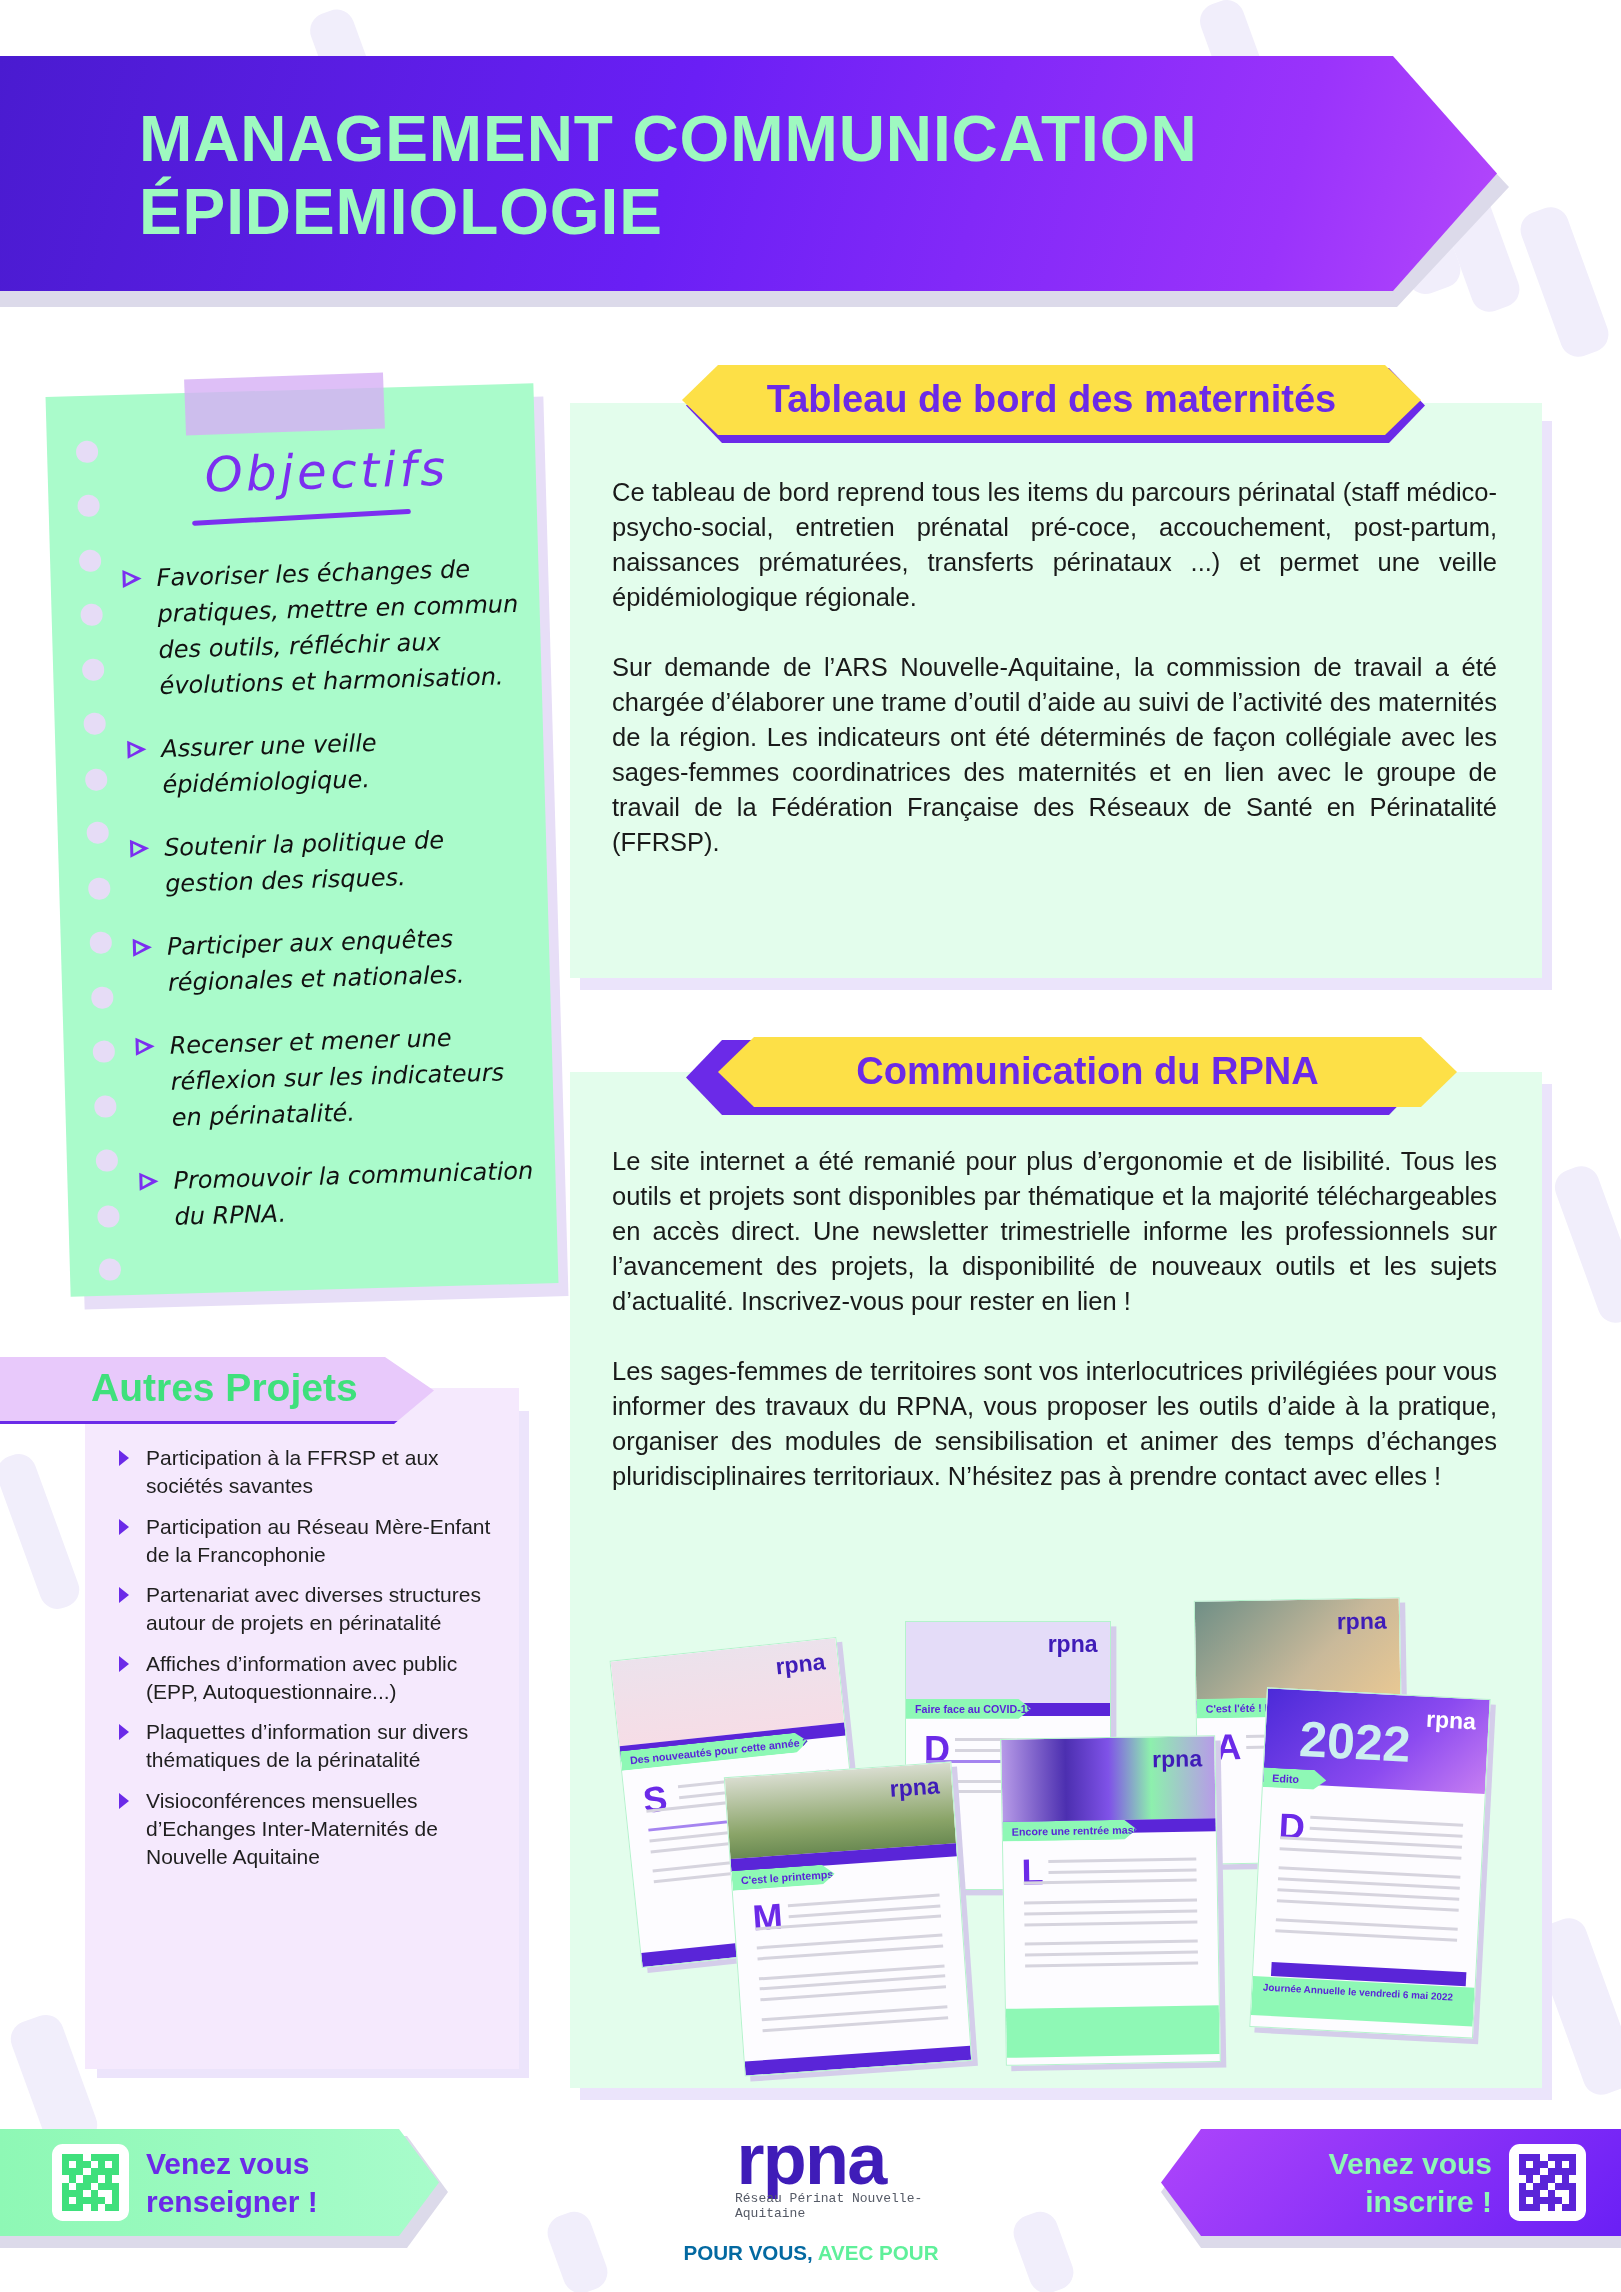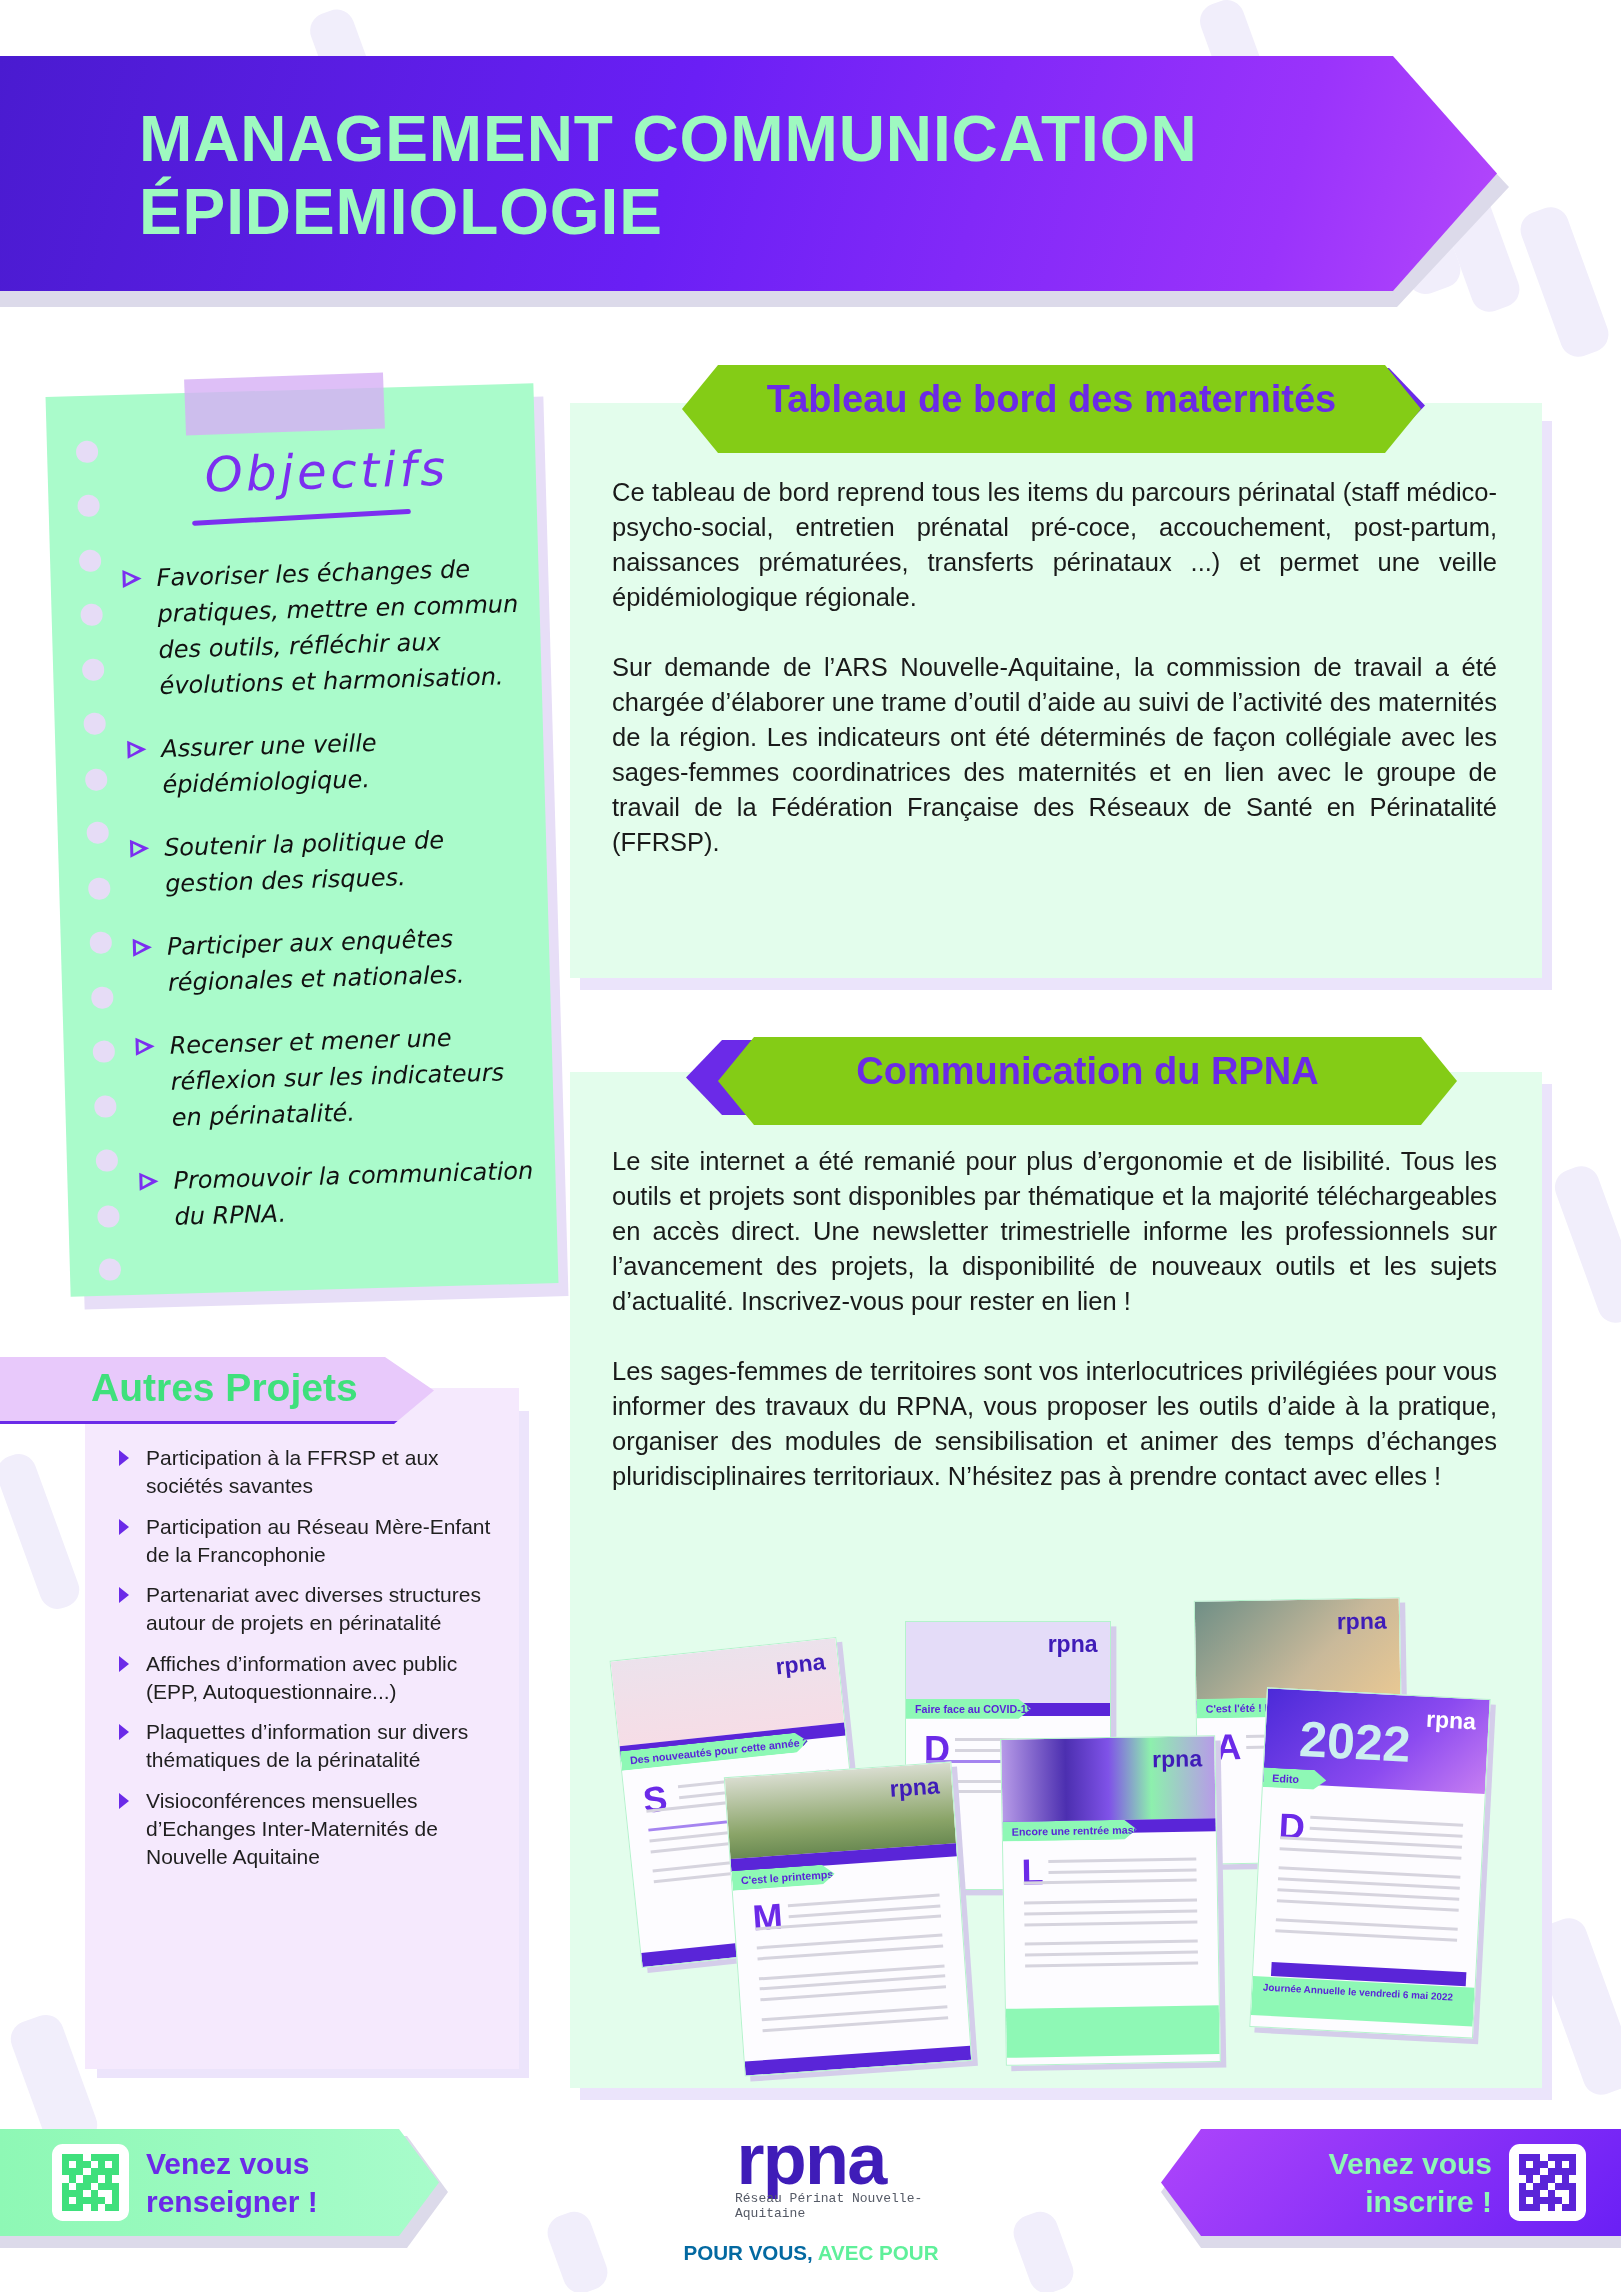--- a/index.html
+++ b/index.html
@@ -108,21 +108,21 @@
   .ap-bullet {
     position: absolute; left: 0; top: 6.3px; width: 0; height: 0;
     border-top: 8px solid transparent; border-bottom: 8px solid transparent;
     border-left: 10.7px solid #6b2ae8;
   }
 
   
   .sec-shadow { position: absolute; background: #ebe4fb; z-index: 2; }
   .sec-card { position: absolute; background: #e3fdec; z-index: 3; }
   .sec-tab {
-    position: absolute; height: 88px; background: #84cc16; z-index: 4;
+    position: absolute; height: 70px; background: #fde047; z-index: 4;
     clip-path: polygon(36px 0, calc(100% - 36px) 0, 100% 50%, calc(100% - 36px) 100%, 36px 100%, 0 50%);
   }
   .sec-tab-border {
     position: absolute; height: 75px; background: #6b2ae8; z-index: 3;
     clip-path: polygon(36px 0, calc(100% - 36px) 0, 100% 50%, calc(100% - 36px) 100%, 36px 100%, 0 50%);
   }
   .sec-tab-title {
     position: absolute; left: 0; right: 0; top: 12.5px; text-align: center;
     font-family: "Liberation Sans", sans-serif; font-weight: 700; font-size: 38px; color: #6b2ae8;
   }

